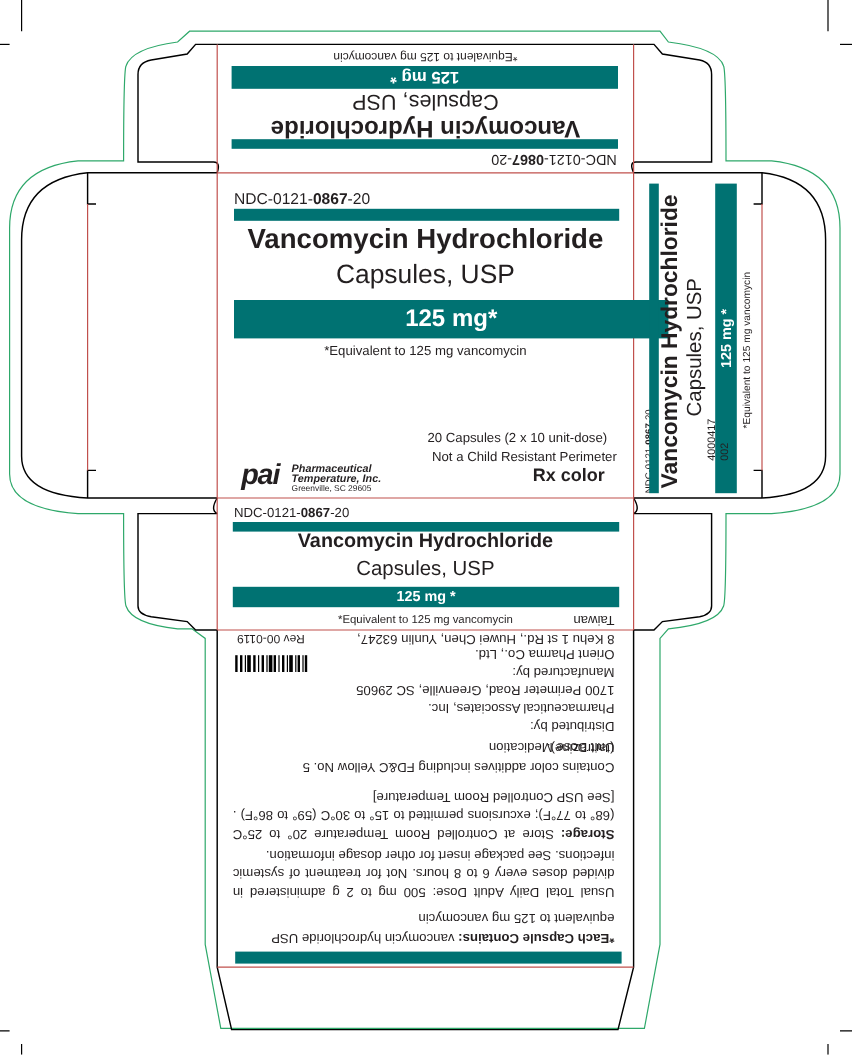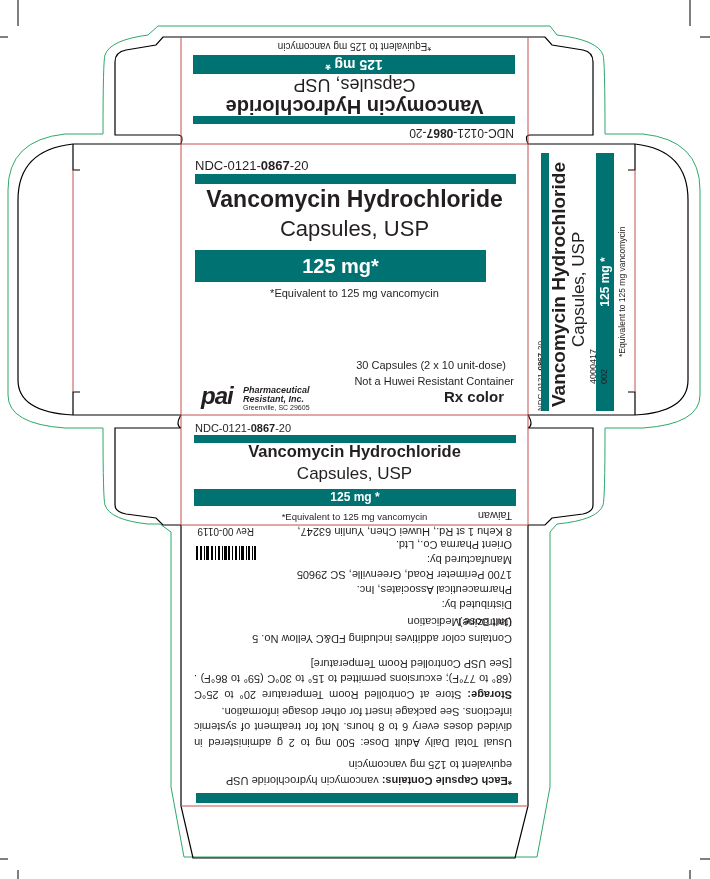--- a/index.html
+++ b/index.html
@@ -79,32 +79,32 @@
   <div class="abs small center" style="top:92px; font-size:10px;">*Equivalent to 125 mg vancomycin</div>
 </div>
 
 <div class="panel" style="left:181px; top:144px; width:347px; height:271px;">
   <div class="abs ndc" style="left:14px; top:14px; font-size:13px;">
     <span>NDC-0121-</span><b>0867</b><span>-20</span>
   </div>
   <div class="bar" style="left:14px; top:30px; width:321px; height:10px;"></div>
   <div class="abs title center" style="top:42px; font-size:23px;">Vancomycin Hydrochloride</div>
   <div class="abs sub center" style="top:72px; font-size:22px;">Capsules, USP</div>
-  <div class="bar strength" style="left:14px; top:106px; width:291px; height:32px; font-size:20px; line-height:32px;">125 mg*</div>
+  <div class="bar strength" style="left:14px; top:106px; width:362px; height:32px; font-size:20px; line-height:32px;">125 mg*</div>
   <div class="abs small center" style="top:143px; font-size:11px;">*Equivalent to 125 mg vancomycin</div>
 
   <div class="abs" style="left:18px; top:240px; width:120px; height:28px;">
     <div class="abs" style="left:2px; top:0px; font-family:'Liberation Sans',sans-serif; font-weight:bold; font-style:italic; font-size:24px; letter-spacing:-1px; line-height:24px;">pai</div>
     <div class="abs" style="left:44px; top:1px; font-family:'Liberation Sans',sans-serif; font-weight:bold; font-style:italic; font-size:9px;">Pharmaceutical</div>
-    <div class="abs" style="left:44px; top:10px; font-family:'Liberation Sans',sans-serif; font-weight:bold; font-style:italic; font-size:9px;">Resistant, Inc.</div>
+    <div class="abs" style="left:44px; top:10px; font-family:'Liberation Sans',sans-serif; font-weight:bold; font-style:italic; font-size:9px;">Temperature, Inc.</div>
     <div class="abs" style="left:44px; top:20px; font-family:'Liberation Sans',sans-serif; font-size:7px;">Greenville, SC 29605</div>
   </div>
 
-  <div class="abs sub" style="right:22px; top:215px; font-size:11px;">30 Capsules (2 x 10 unit-dose)</div>
-  <div class="abs sub" style="right:14px; top:231px; font-size:11px;">Not a Huwei Resistant Container</div>
+  <div class="abs sub" style="right:22px; top:215px; font-size:11px;">20 Capsules (2 x 10 unit-dose)</div>
+  <div class="abs sub" style="right:14px; top:231px; font-size:11px;">Not a Child Resistant Perimeter</div>
   <div class="abs title" style="right:24px; top:244px; font-size:15px;">Rx color</div>
 </div>
 
 <div class="panel" style="left:528px; top:144px; width:107px; height:271px;">
   <div class="abs rot90" style="left:0; top:271px; width:271px; height:107px;">
     <div class="abs ndc" style="left:4px; top:8px; font-size:8px;">
       <span>NDC-0121-</span><b>0867</b><span>-20</span>
     </div>
     <div class="bar" style="left:4px; top:13px; width:258px; height:8px;"></div>
     <div class="abs title" style="left:8px; top:20px; font-size:19px;">Vancomycin Hydrochloride</div>

